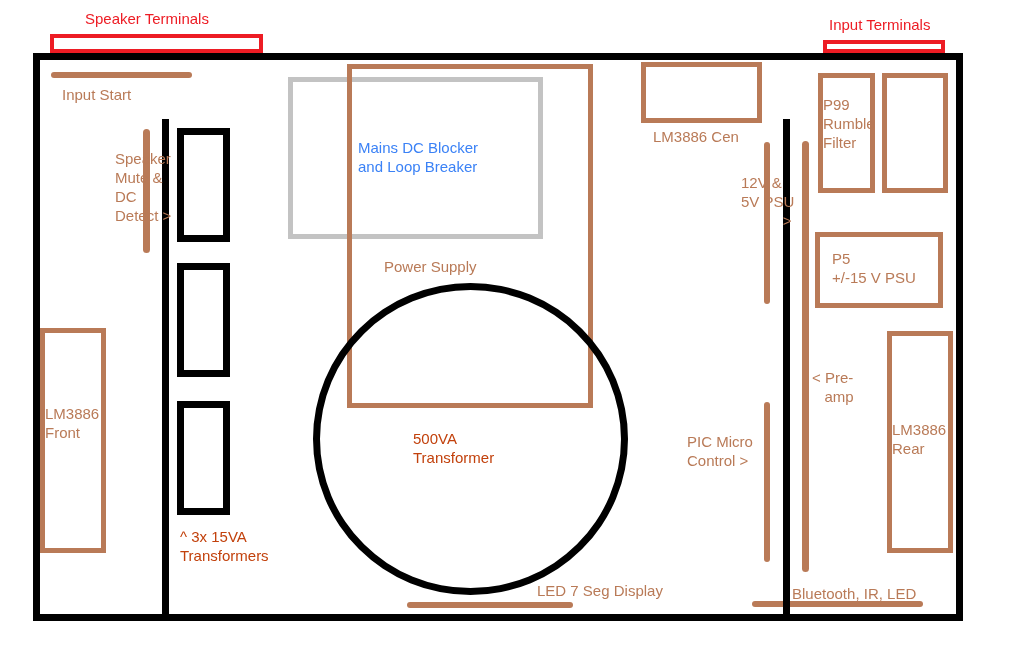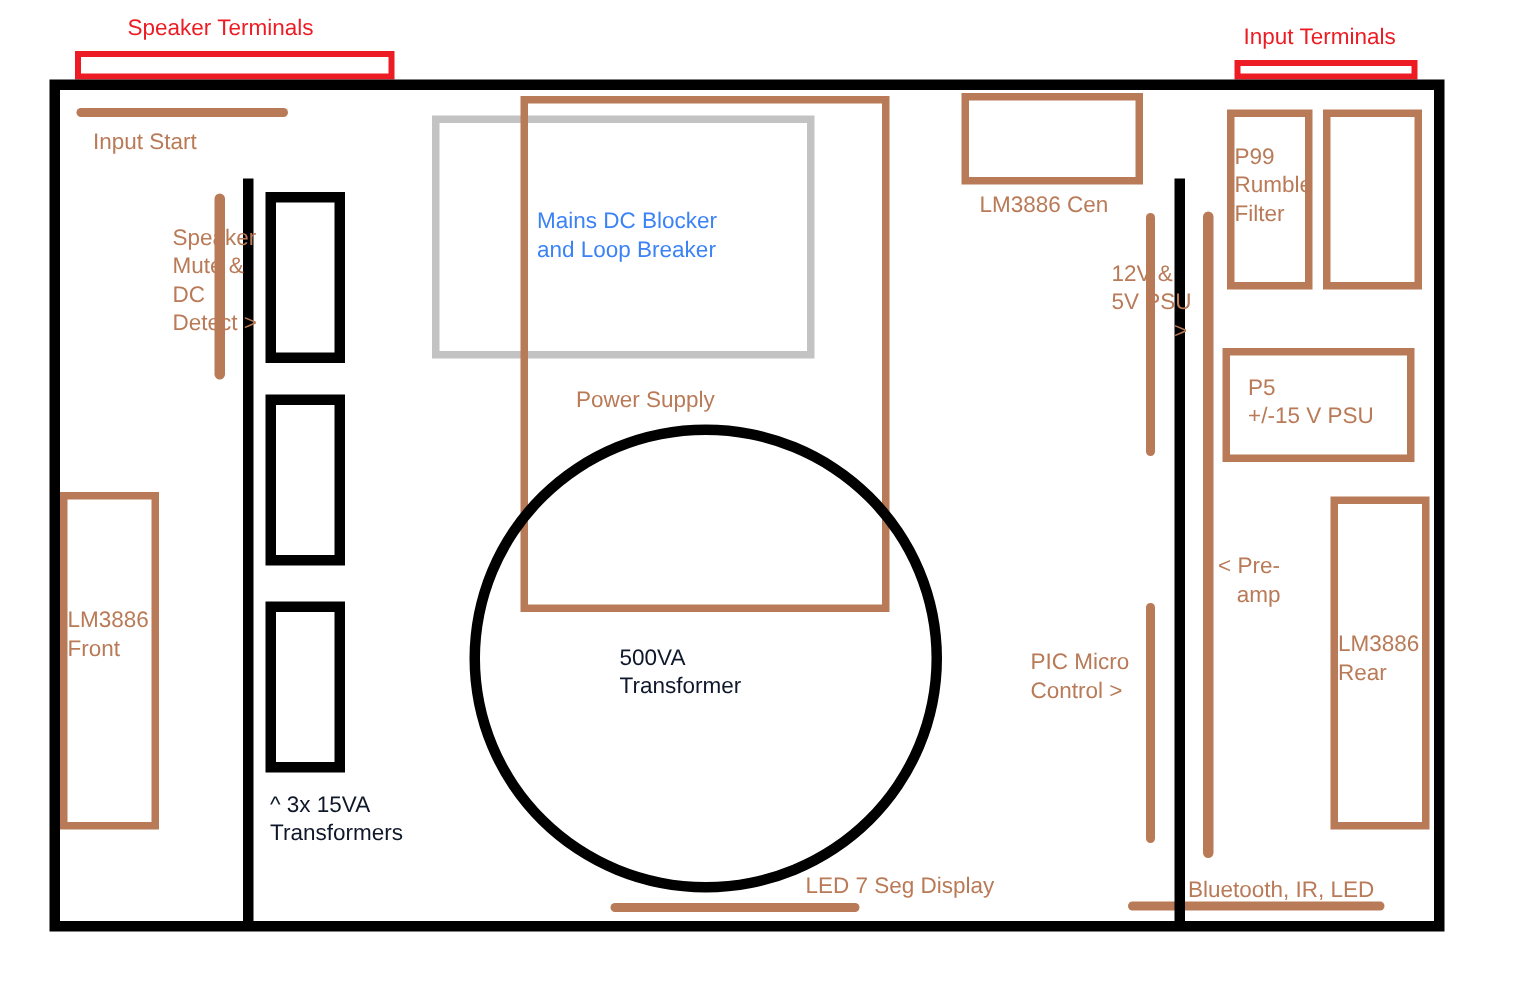--- a/index.html
+++ b/index.html
@@ -13,21 +13,21 @@
   }
   .lbl {
     position: absolute;
     font-size: 15px;
     line-height: 19px;
     white-space: pre;
   }
   .c-brown  { color: #B97A57; }
   .c-red    { color: #ED1C24; }
   .c-gray   { color: #3b82f6; }
-  .c-black  { color: #0f172a; }
+  .c-black  { color: #c2410c; }
 
   .box { position: absolute; box-sizing: border-box; background: transparent; }
   .box-black { border: 7px solid #000000; }
   .box-brown { border: 5px solid #B97A57; }
   .box-gray  { border: 5px solid #C3C3C3; }
   .box-red   { border: 4px solid #ED1C24; }
 
   .bar { position: absolute; background: #B97A57; border-radius: 4px; }
   .vline { position: absolute; background: #000000; }
 

